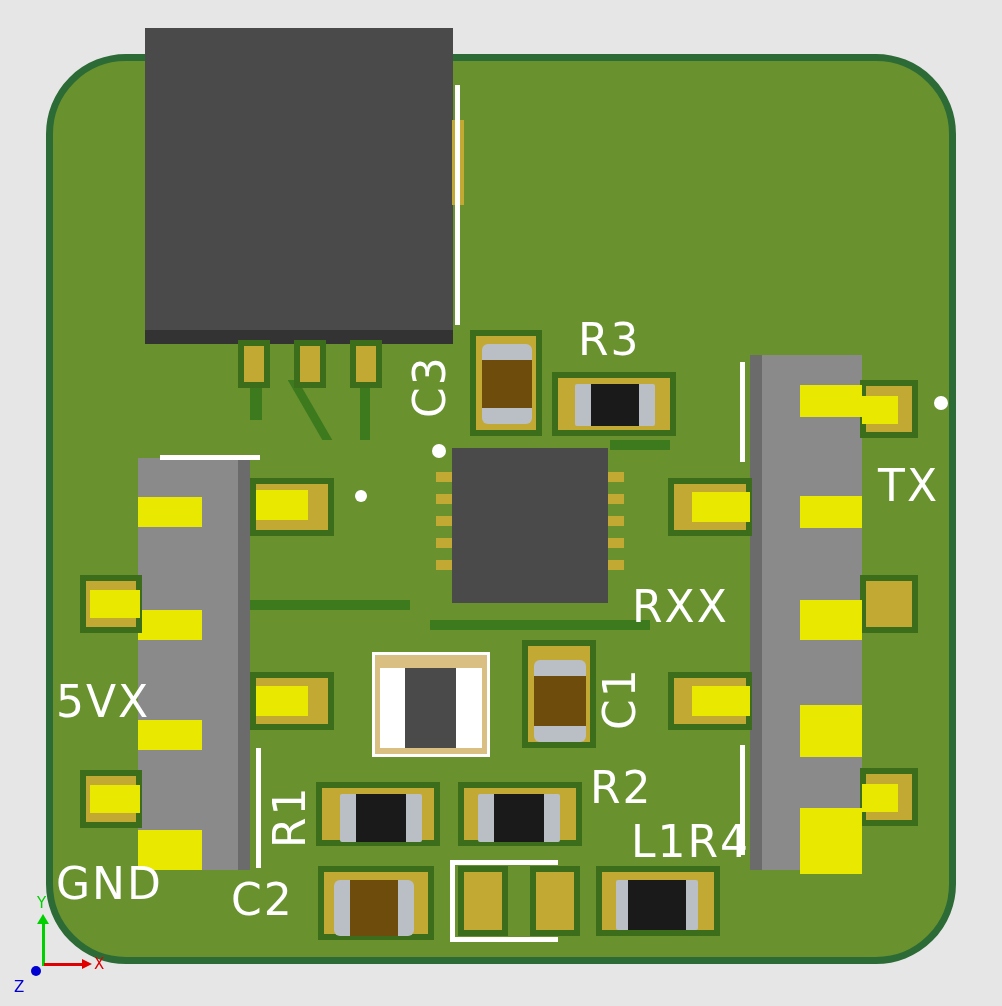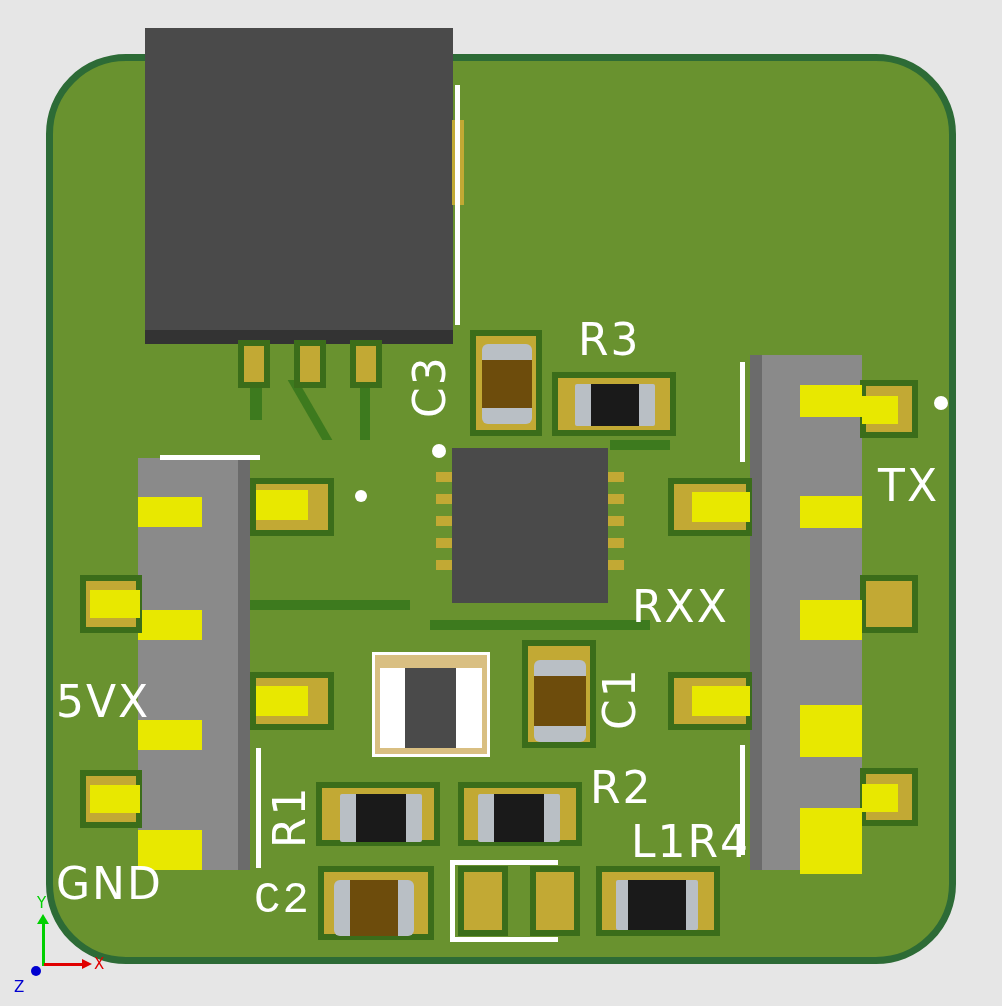--- a/index.html
+++ b/index.html
@@ -93,21 +93,21 @@
 <div class="pad" style="left:316px;top:782px;width:124px;height:64px;"></div>
 <div class="smd" style="left:340px;top:794px;width:82px;height:48px;background:linear-gradient(90deg,#b9bfc5 0 20%,#1a1a1a 20% 80%,#b9bfc5 80%);border-radius:2px;"></div>
 <div class="silk" style="left:268px;top:848px;transform:rotate(-90deg);transform-origin:left top;">R1</div>
 <div class="pad" style="left:458px;top:782px;width:124px;height:64px;"></div>
 <div class="smd" style="left:478px;top:794px;width:82px;height:48px;background:linear-gradient(90deg,#b9bfc5 0 20%,#1a1a1a 20% 80%,#b9bfc5 80%);border-radius:2px;"></div>
 <div class="silk" style="left:590px;top:766px;">R2</div>
 <div class="silk" style="left:616px;top:820px;margin-left:15px;">L1R4</div>
 
 <div class="pad" style="left:318px;top:866px;width:116px;height:74px;"></div>
 <div class="smd" style="left:334px;top:880px;width:80px;height:56px;background:linear-gradient(90deg,#b9bfc5 0 20%,#6d4c0c 20% 80%,#b9bfc5 80%);"></div>
-<div class="silk" style="left:254px;top:878px;font-family:Liberation Mono, monospace;">C2</div>
+<div class="silk" style="left:231px;top:878px;">C2</div>
 
 <div class="abs" style="left:450px;top:860px;width:108px;height:82px;border:5px solid #fff;border-right:none;box-sizing:border-box;"></div>
 <div class="pad" style="left:458px;top:866px;width:50px;height:70px;"></div>
 <div class="pad" style="left:530px;top:866px;width:50px;height:70px;"></div>
 <div class="pad" style="left:596px;top:866px;width:124px;height:70px;"></div>
 <div class="smd" style="left:616px;top:880px;width:82px;height:50px;background:linear-gradient(90deg,#b9bfc5 0 15%,#1a1a1a 15% 85%,#b9bfc5 85%);border-radius:2px;"></div>
 
 <div class="silk" style="left:878px;top:464px;">TX</div>
 <div class="silk" style="left:632px;top:585px;">RXX</div>
 <div class="silk" style="left:56px;top:680px;">5VX</div>

